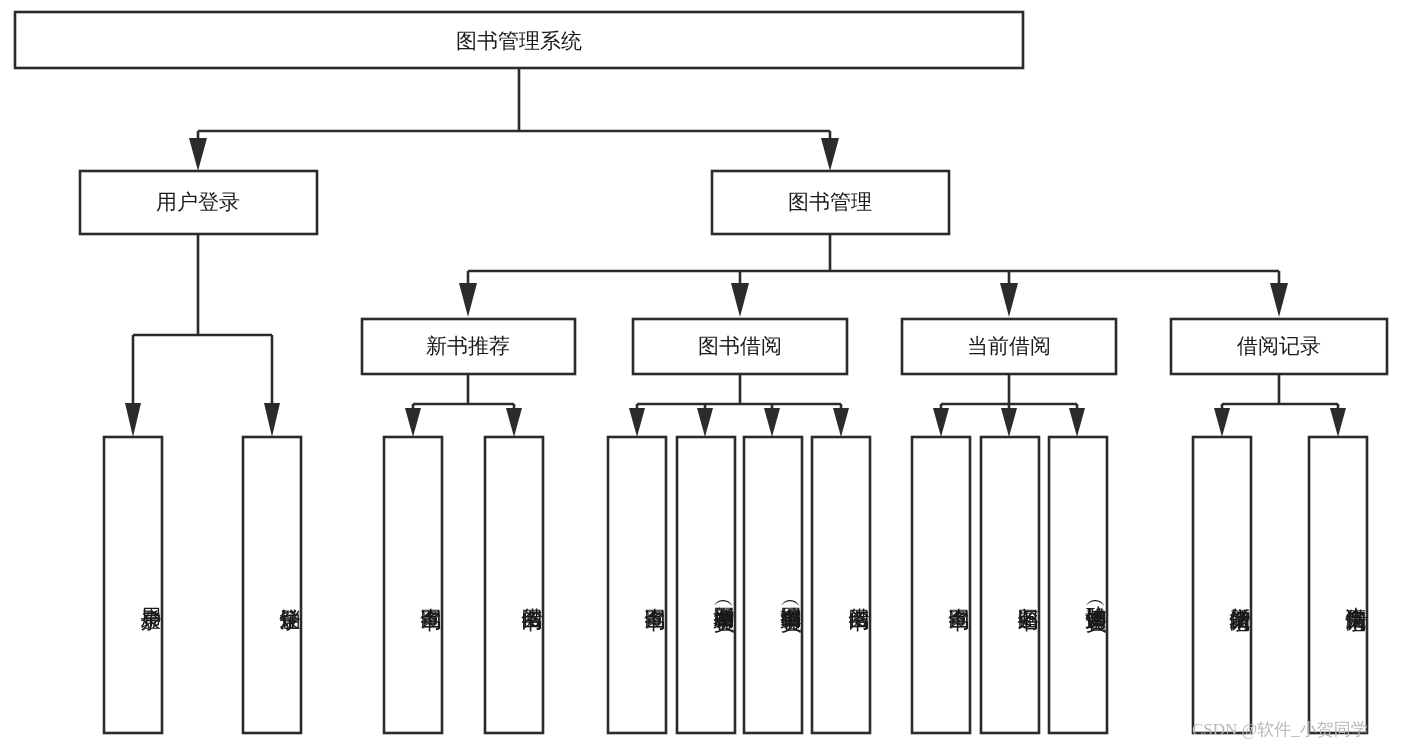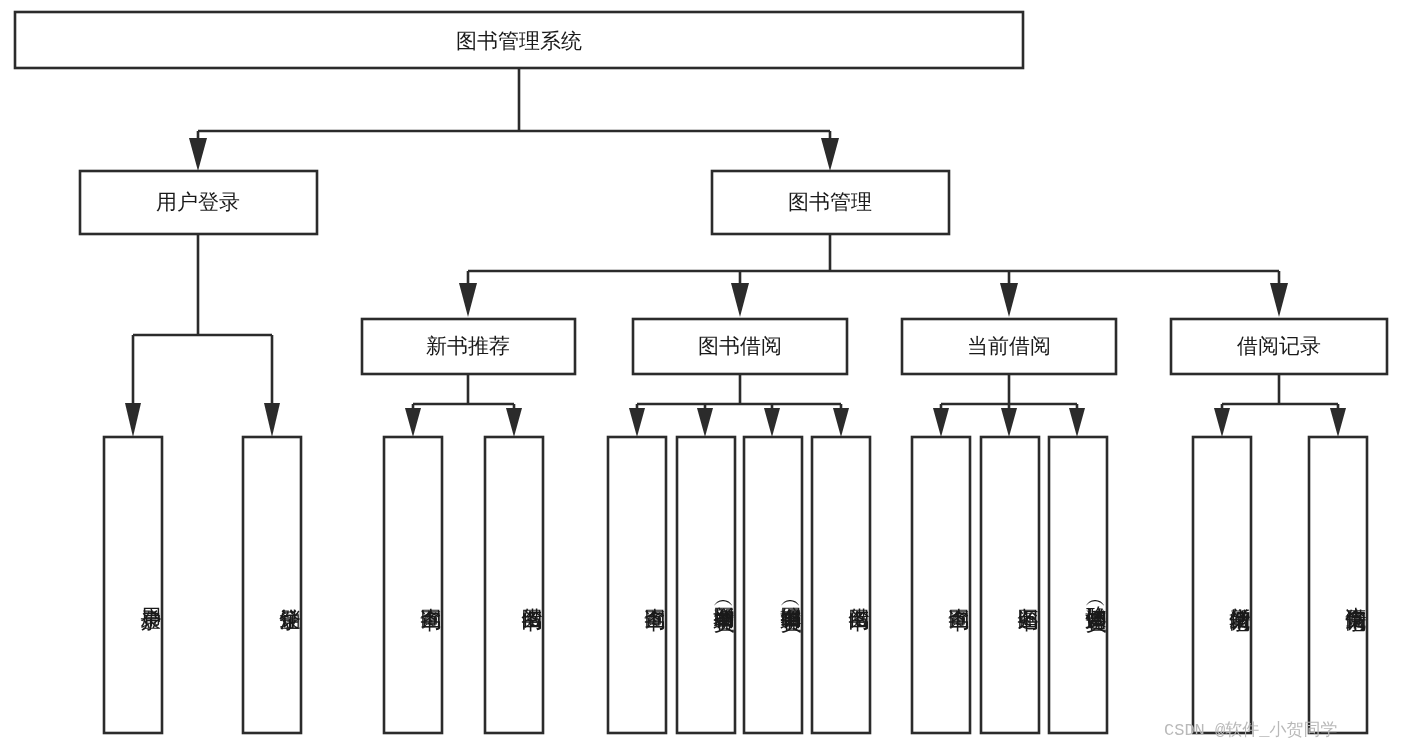--- a/index.html
+++ b/index.html
@@ -58,25 +58,25 @@
     color: #1a1a1a;
     letter-spacing: 1px;
     display: flex;
     align-items: flex-start;
     justify-content: center;
     white-space: nowrap;
     pointer-events: none;
   }
   .watermark {
     position: absolute;
-    font-family: Liberation Mono, monospace;
+    font-family: Liberation Serif, serif;
     font-size: 17px;
     color: #b9b9b9;
     white-space: nowrap;
-    left: 1164px;
+    left: 1192px;
     top: 718px;
   }
 </style>
 </head>
 <body>
 
 <div id="diagram-root">
 
   <svg class="diagram" viewBox="0 0 1405 747">
 

